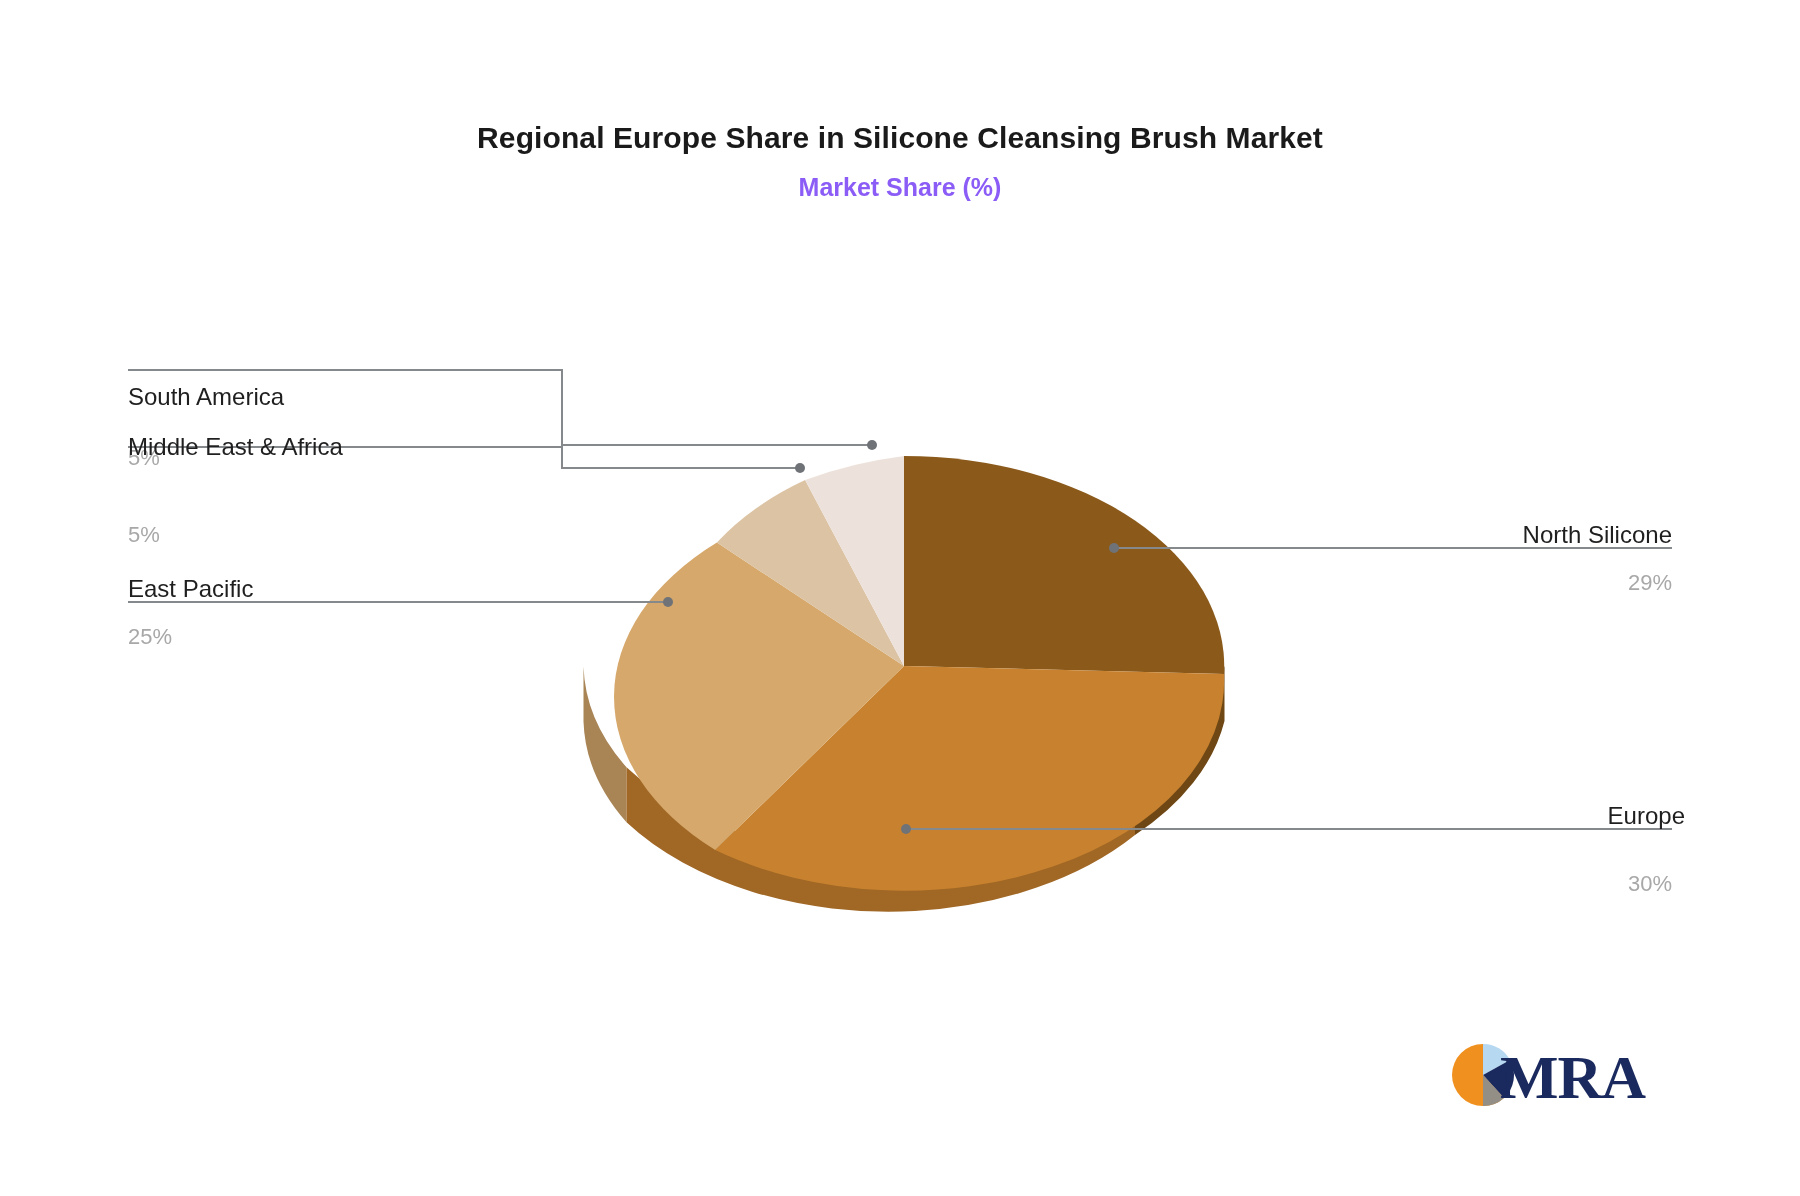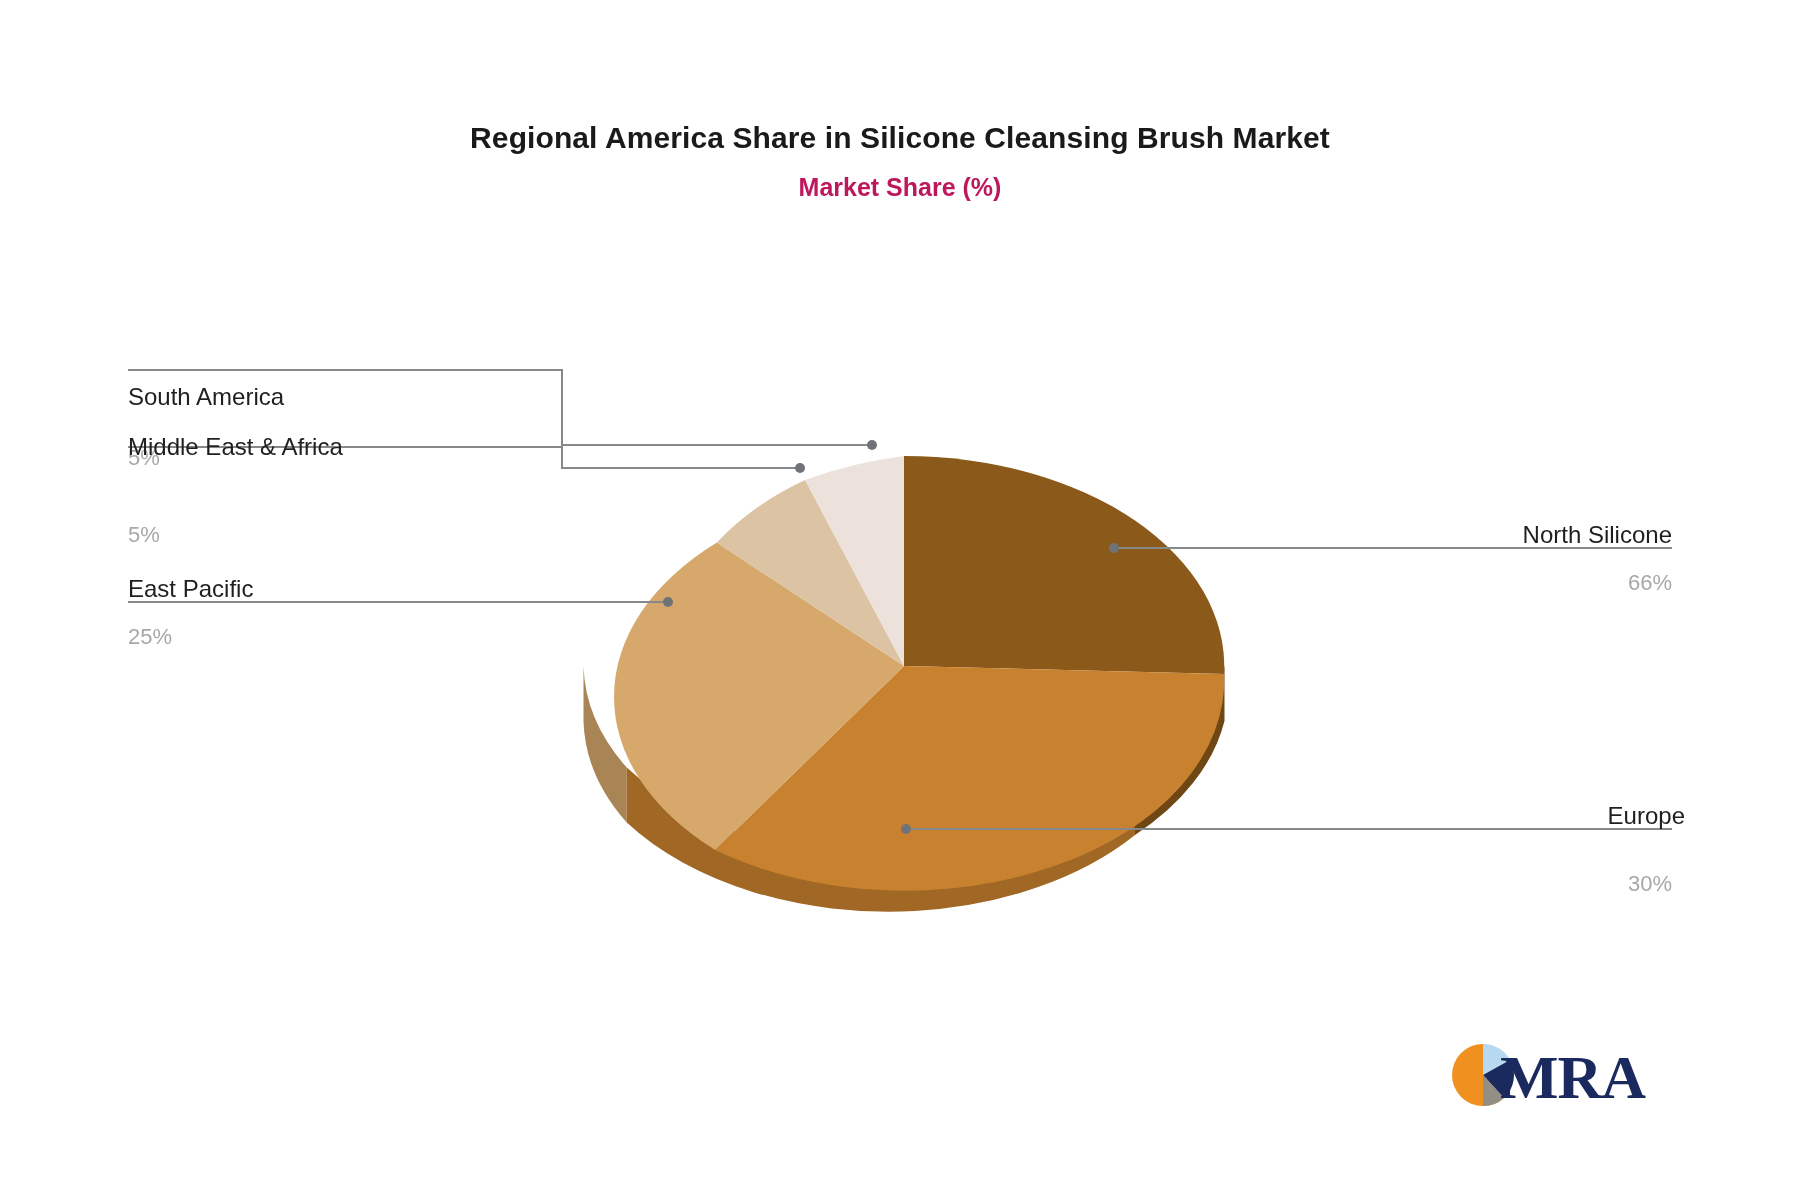--- a/index.html
+++ b/index.html
@@ -34,21 +34,21 @@
     font-size: 30px;
     font-weight: bold;
     color: #1a1a1a;
     letter-spacing: 0.1px;
     line-height: 1.2;
   }
   #chart-subtitle {
     margin-top: 16px;
     font-size: 25px;
     font-weight: bold;
-    color: #be185d;
+    color: #8b5cf6;
     line-height: 1.2;
   }
 
   
   .callout {
     position: absolute;
     font-family: "Liberation Sans", sans-serif;
   }
   .callout .cl-name {
     font-size: 24px;
@@ -154,21 +154,21 @@
     <path d="M 1672,548 L 1114,548"></path>
     <circle cx="1114" cy="548" r="5" fill="#6f7378" stroke="none"></circle>
 
     <path d="M 1672,829 L 906,829"></path>
     <circle cx="906" cy="829" r="5" fill="#6f7378" stroke="none"></circle>
   </g>
 
 </svg>
 
 <div class="title-block">
-  <div id="chart-title">Regional America Share in Silicone Cleansing Brush Market</div>
+  <div id="chart-title">Regional Europe Share in Silicone Cleansing Brush Market</div>
   <div id="chart-subtitle">Market Share (%)</div>
 </div>
 
 <div class="callout left" style="left:128px; top:382px;">
   <div class="cl-name">South America</div>
 </div>
 <div class="callout left" style="left:128px; top:438px;">
   <div class="cl-value">5%</div>
 </div>
 
@@ -183,21 +183,21 @@
   <div class="cl-name">East Pacific</div>
 </div>
 <div class="callout left" style="left:128px; top:617px;">
   <div class="cl-value">25%</div>
 </div>
 
 <div class="callout right" style="right:128px; top:520px;">
   <div class="cl-name">North Silicone</div>
 </div>
 <div class="callout right" style="right:128px; top:563px;">
-  <div class="cl-value">66%</div>
+  <div class="cl-value">29%</div>
 </div>
 
 <div class="callout right" style="right:115px; top:801px;">
   <div class="cl-name">Europe</div>
 </div>
 <div class="callout right" style="right:128px; top:864px;">
   <div class="cl-value">30%</div>
 </div>
 
 <svg id="mra-logo" viewBox="0 0 215 78">

